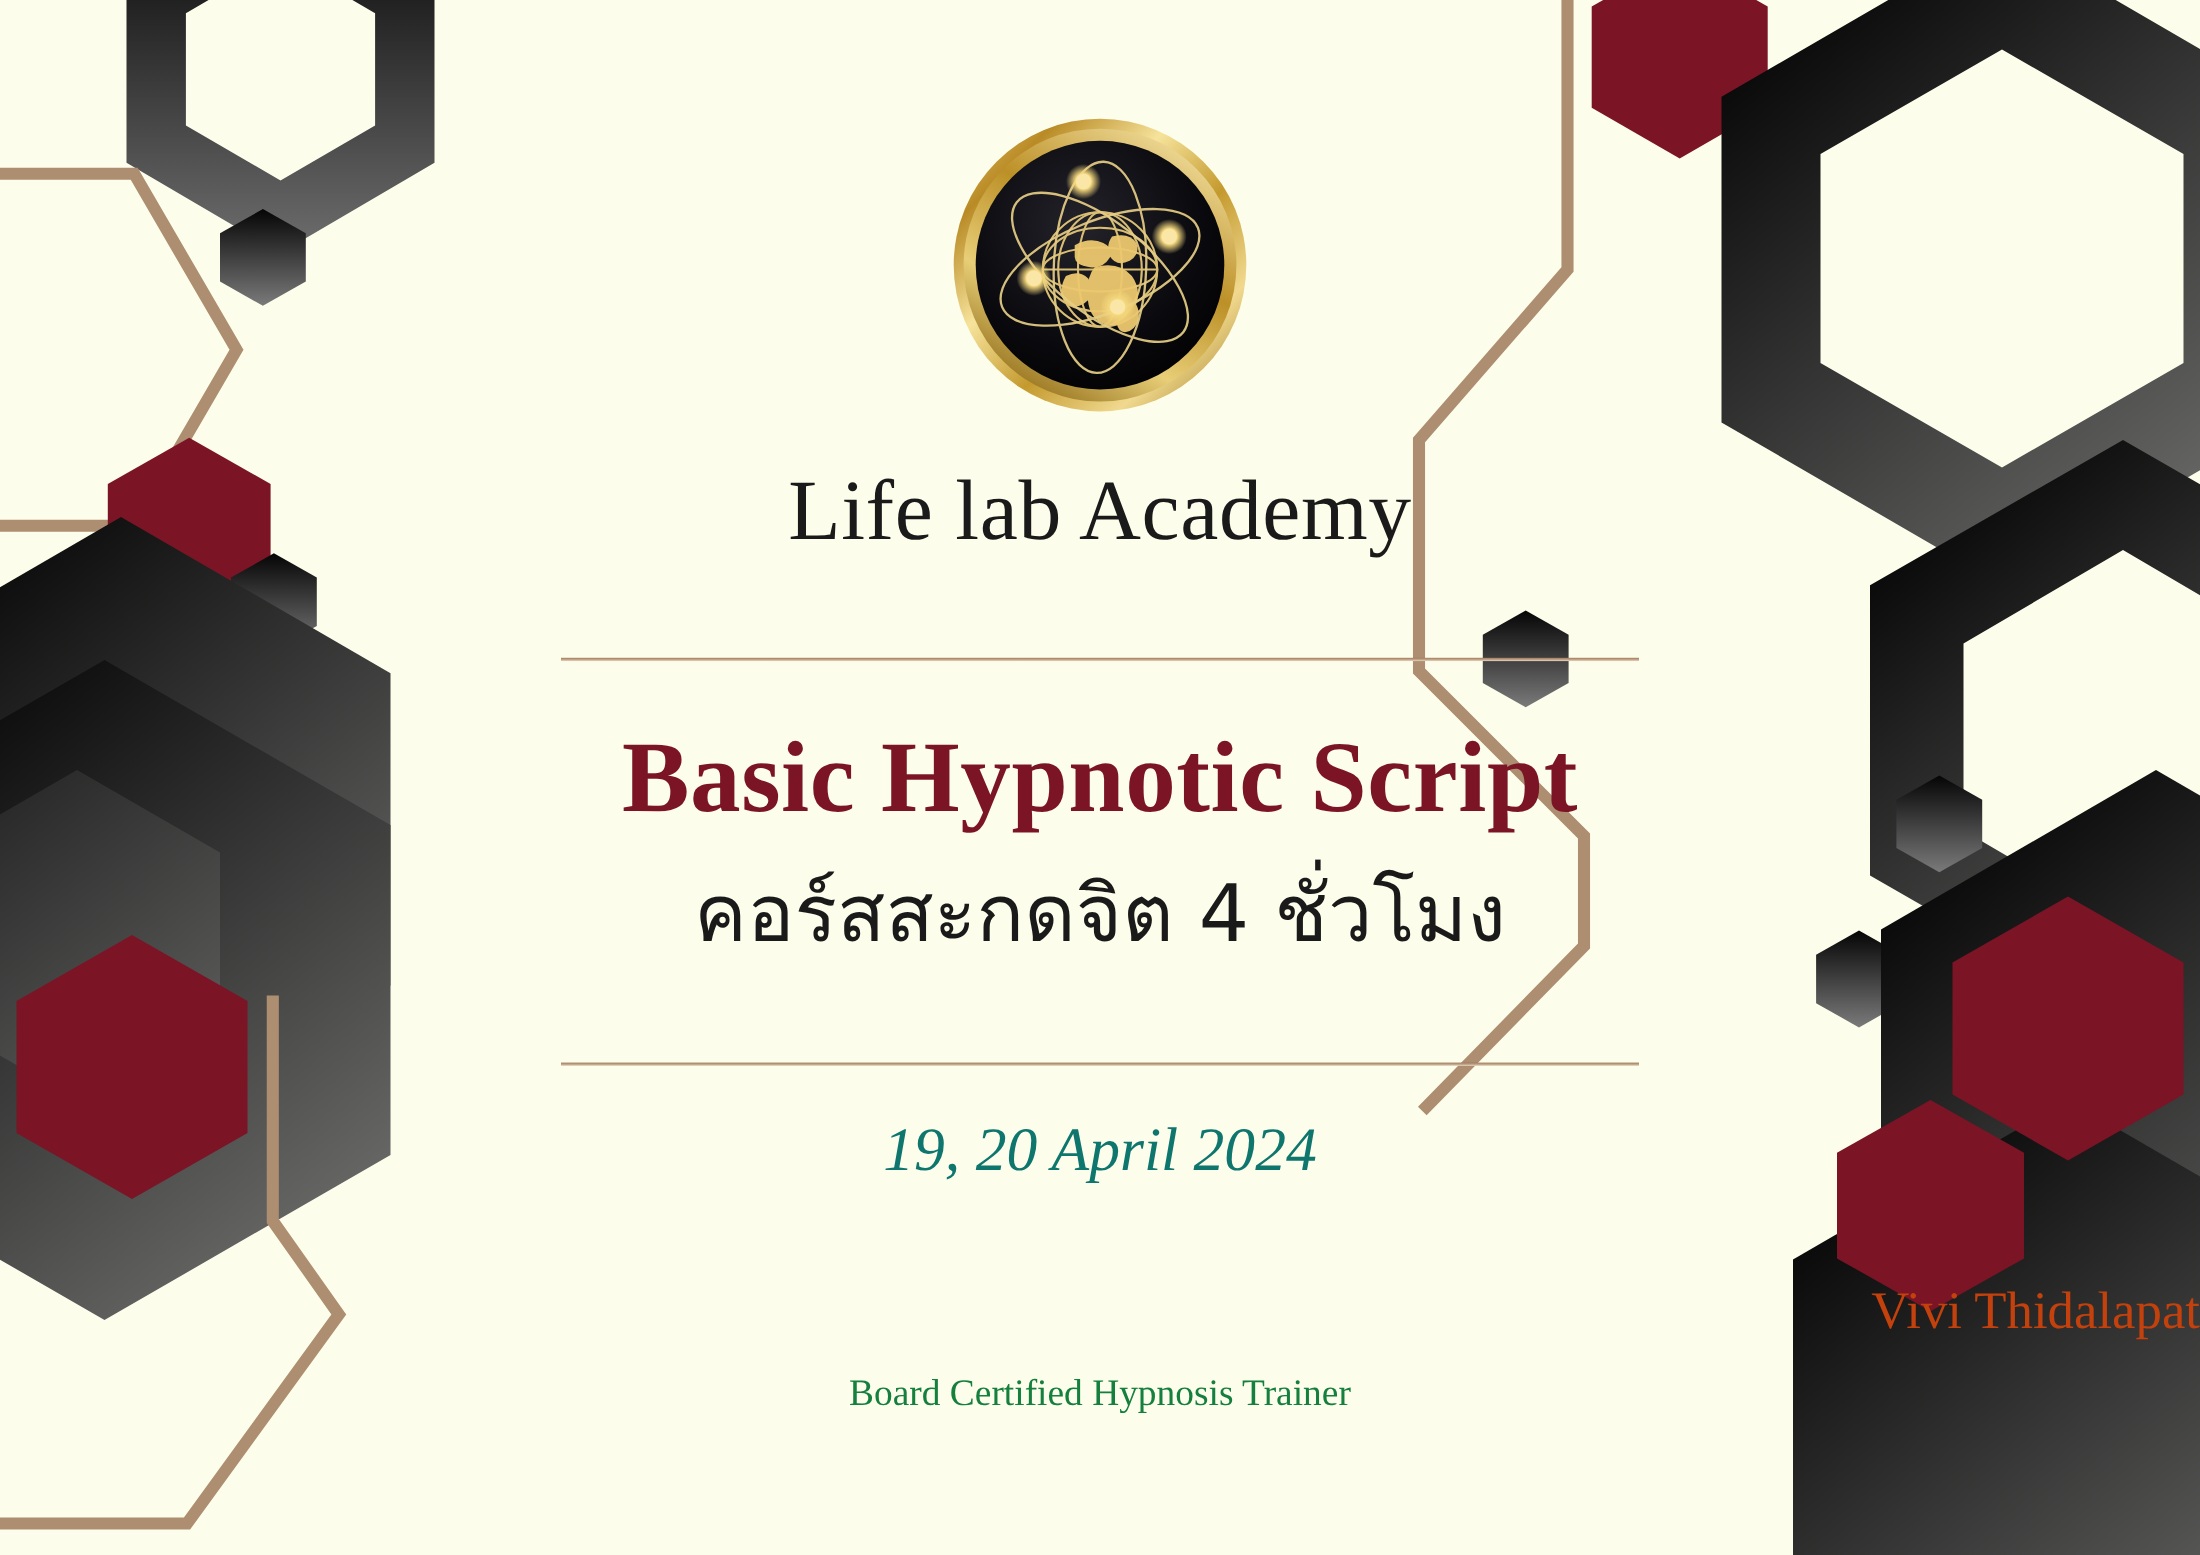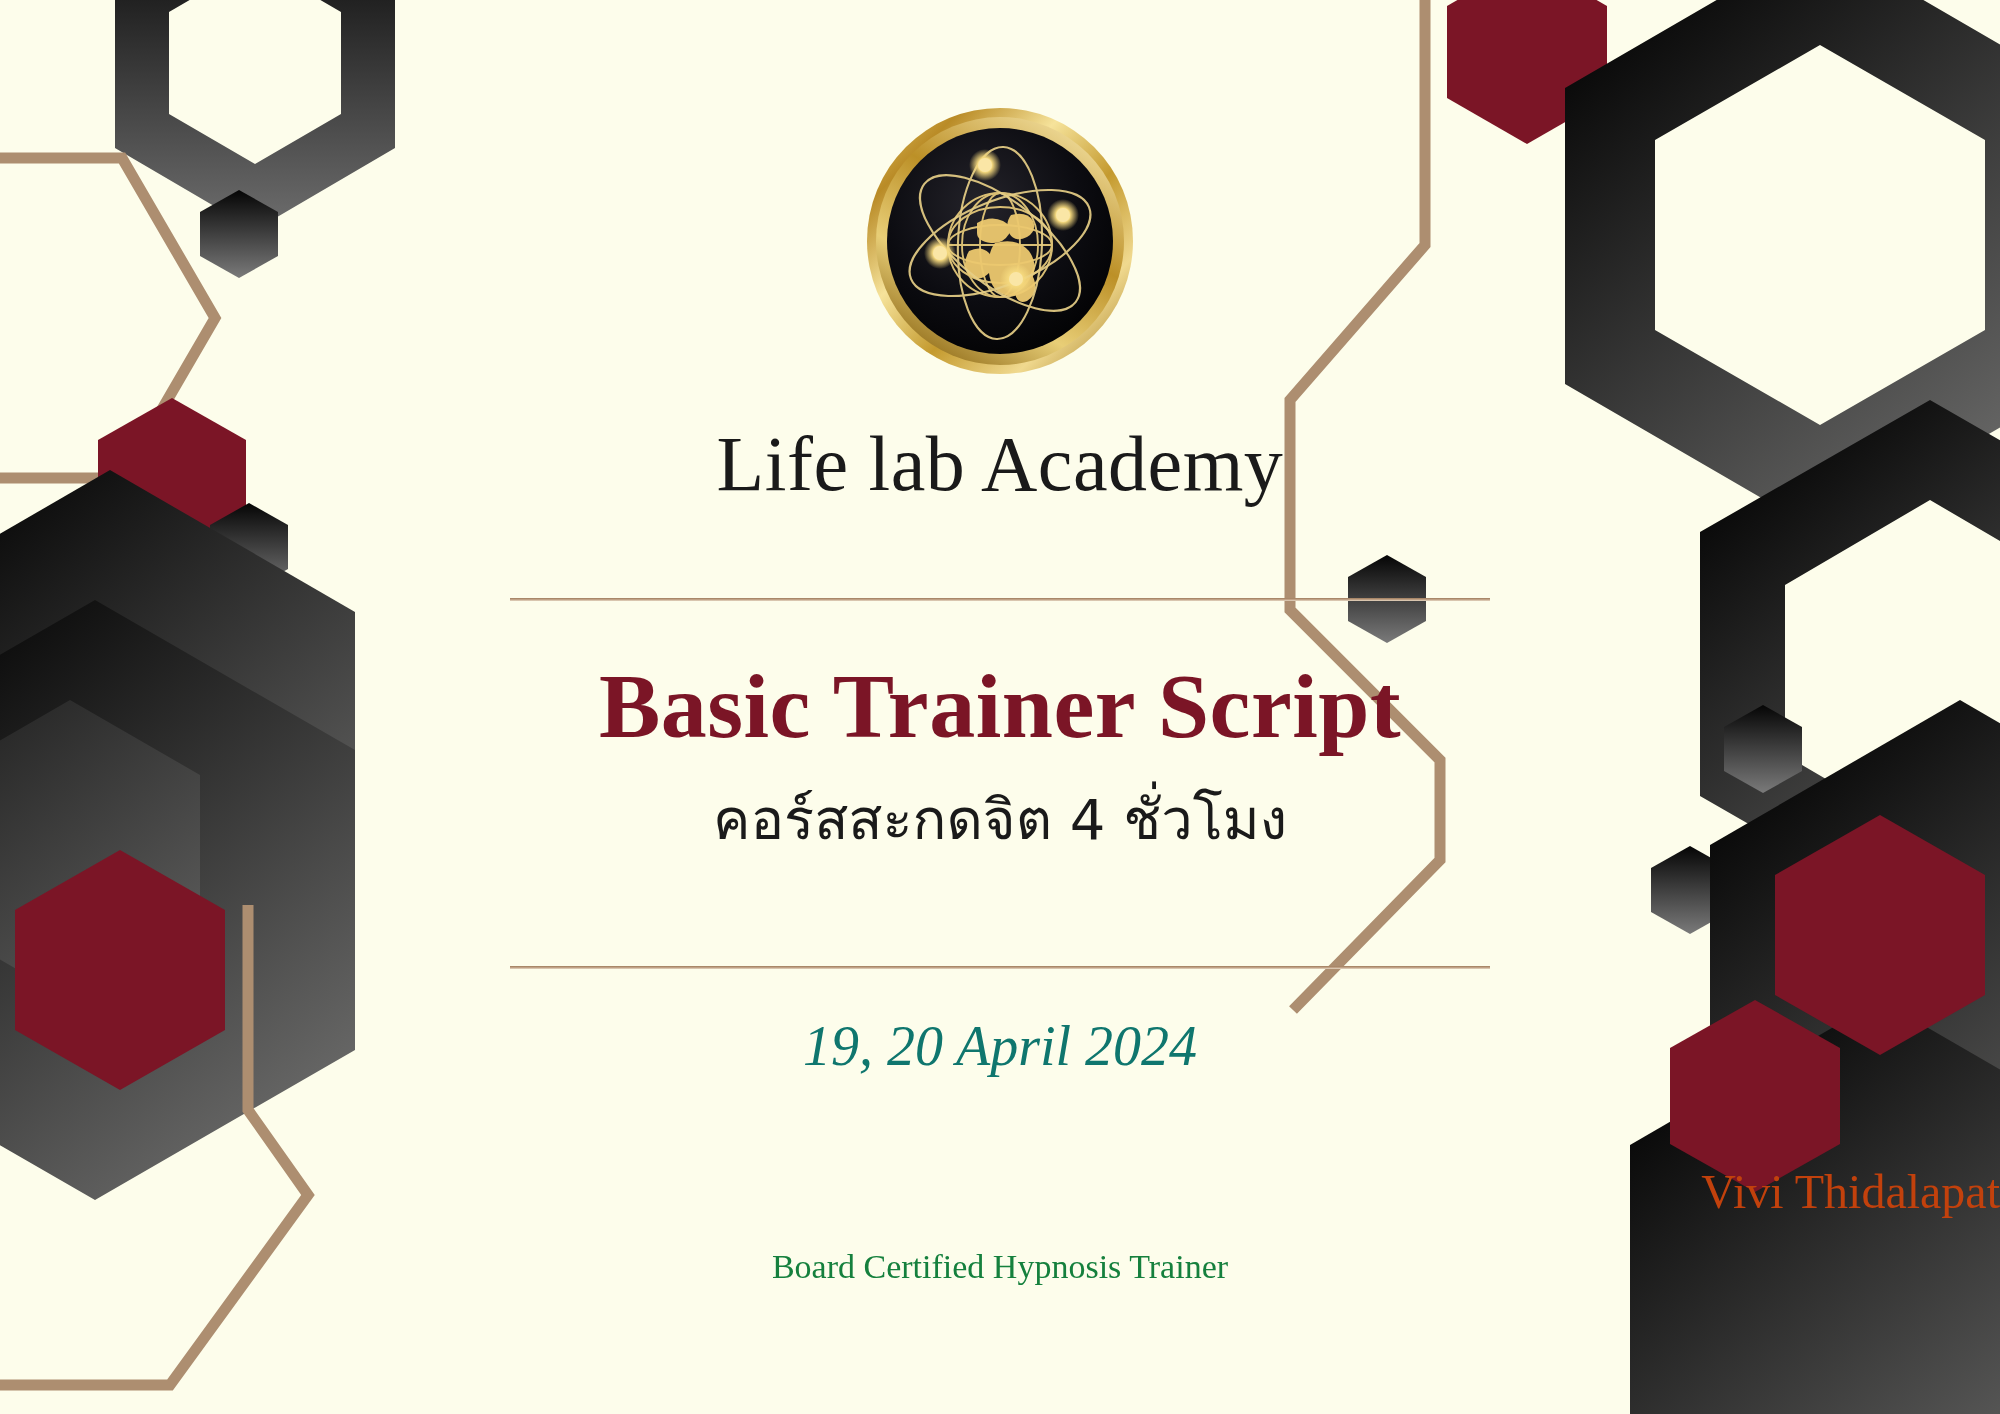--- a/index.html
+++ b/index.html
@@ -52,21 +52,21 @@
     font-weight:700;
     font-size:92px;line-height:1.0;
     color:#7B1526;
     letter-spacing:0.5px;
   }
   .thai-title{
     position:absolute;left:0;right:0;top:785px;
     text-align:center;
     font-family:"DejaVu Sans", sans-serif;
     font-weight:400;
-    font-size:56px;line-height:1.25;
+    font-size:72px;line-height:1.25;
     color:#1A1A1A;
   }
   .date-line{
     position:absolute;left:0;right:0;top:1018px;
     text-align:center;
     font-family:"Liberation Serif", serif;
     font-style:italic;
     font-size:56px;line-height:1;
     color:#0f766e;
   }
@@ -270,21 +270,21 @@
           <circle cx="151" cy="176" r="16" fill="url(#nodeGlow)"></circle>
           <circle cx="151" cy="176" r="7" fill="#FAE6A6"></circle>
         </g>
       </svg>
     </div>
 
     <div class="academy-name">Life lab Academy</div>
 
     <div class="rule rule-top"></div>
 
-    <div class="main-title">Basic Trainer Script</div>
+    <div class="main-title">Basic Hypnotic Script</div>
 
     <div class="thai-title">คอร์สสะกดจิต 4 ชั่วโมง</div>
 
     <div class="rule rule-bottom"></div>
 
     <div class="date-line">19, 20 April 2024</div>
 
     <div class="presenter-name">Vivi Thidalapat</div>
 
     <div class="presenter-title">Board Certified Hypnosis Trainer</div>

